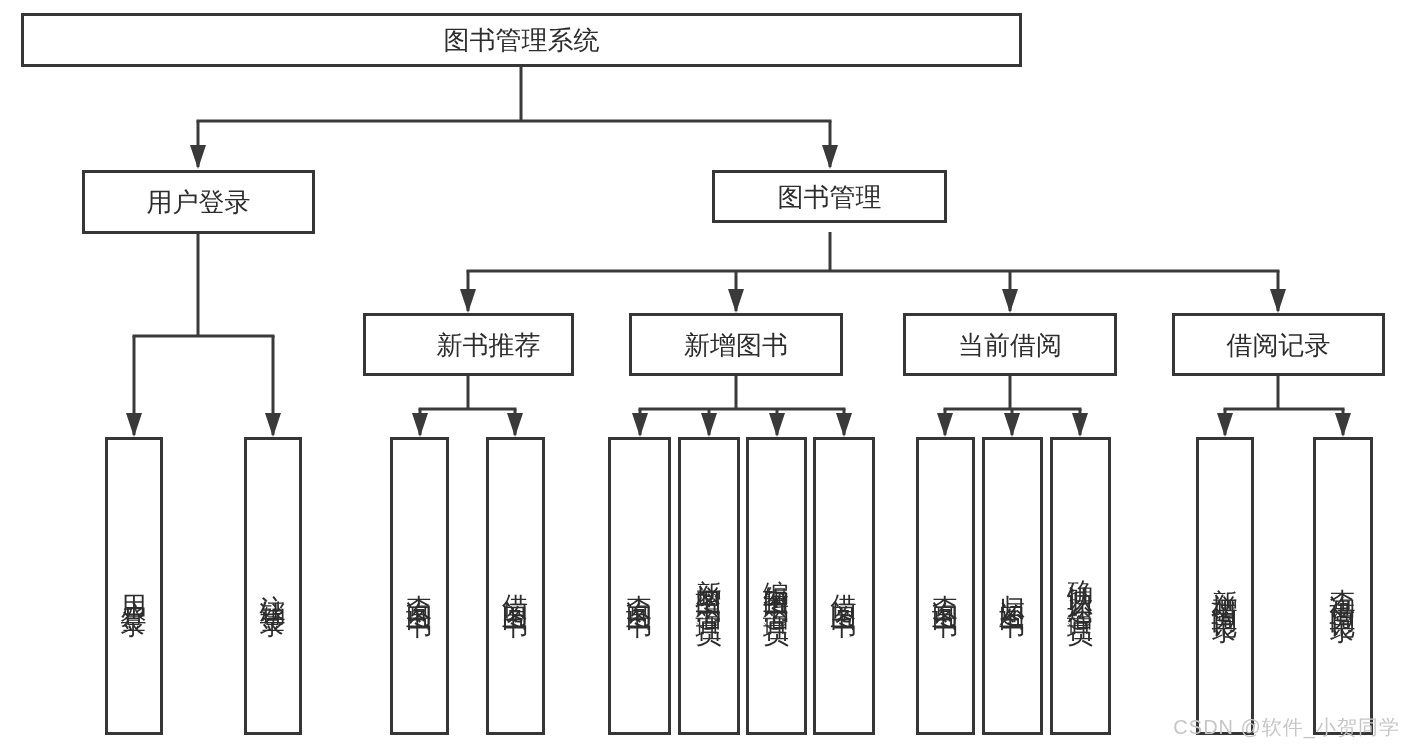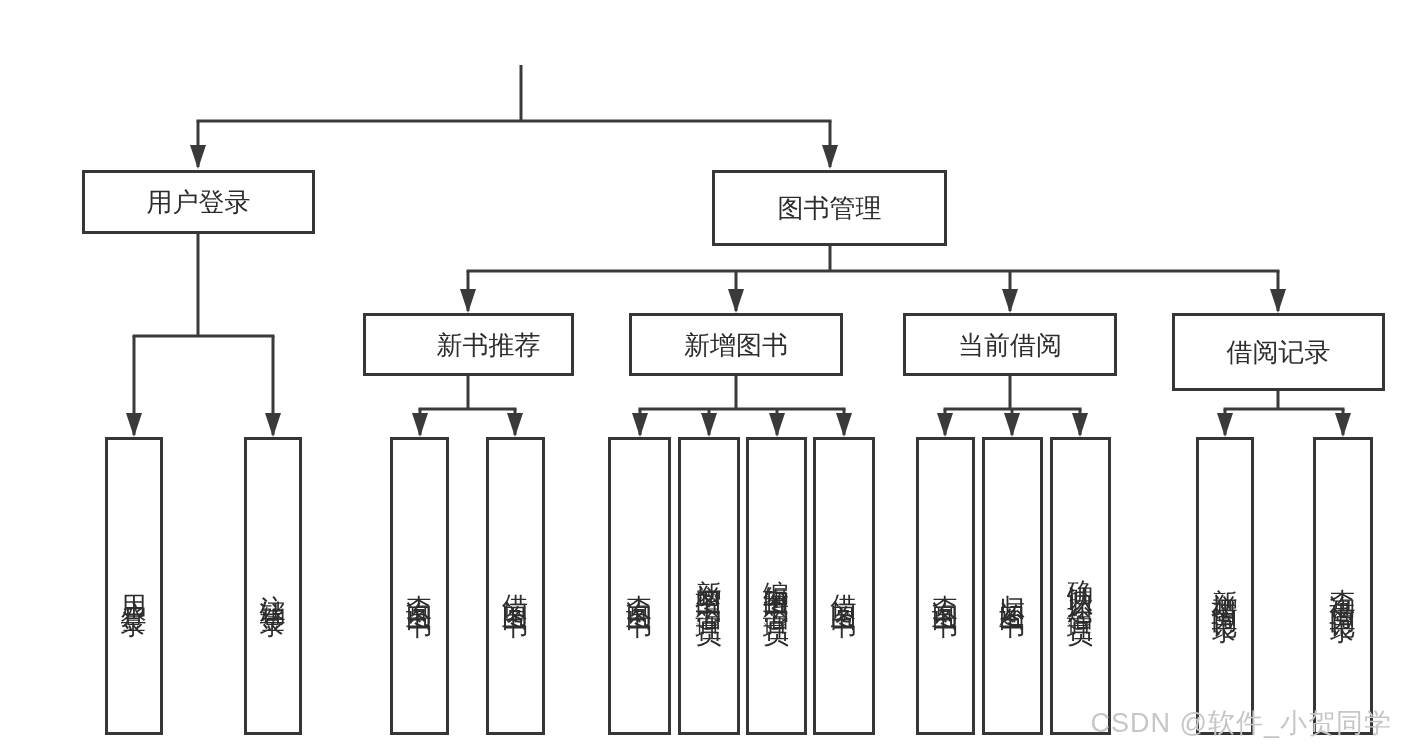--- a/index.html
+++ b/index.html
@@ -40,23 +40,23 @@
     white-space: nowrap;
   }
   .leaf .vlabel {
     writing-mode: vertical-rl;
     text-orientation: mixed;
     letter-spacing: 6px;
     white-space: nowrap;
   }
   .watermark {
     position: absolute;
-    right: 13px;
+    right: 5px;
     bottom: 6px;
-    font-size: 27px;
+    font-size: 20px;
     color: #c6c6c6;
     letter-spacing: 1px;
     z-index: 6;
     white-space: nowrap;
     margin-top: 20px;
   }
 </style>
 </head>
 <body>
 
@@ -105,38 +105,41 @@
       <path d="M1012 409 V435" marker-end="url(#arrow)"></path>
       <path d="M1080 409 V435" marker-end="url(#arrow)"></path>
 
       <path d="M1278 375 V409"></path>
       <path d="M1223.5 409 H1344.5"></path>
       <path d="M1225 409 V435" marker-end="url(#arrow)"></path>
       <path d="M1343 409 V435" marker-end="url(#arrow)"></path>
     </g>
   </svg>
 
+  <div class="box" style="left:21px; top:13px; width:1001px; height:54px;">
+    <span class="hlabel">图书管理系统</span>
+  </div>
 
   <div class="box" style="left:82px; top:170px; width:233px; height:64px;">
     <span class="hlabel">用户登录</span>
   </div>
-  <div class="box" style="left:712px; top:170px; width:235px; height:76px;">
+  <div class="box" style="left:712px; top:170px; width:235px; height:53px;">
     <span class="hlabel">图书管理</span>
   </div>
 
   <div class="box" style="left:363px; top:313px; width:211px; height:63px;padding-left:40px;">
     <span class="hlabel">新书推荐</span>
   </div>
   <div class="box" style="left:629px; top:313px; width:214px; height:63px;">
     <span class="hlabel">新增图书</span>
   </div>
   <div class="box" style="left:903px; top:313px; width:214px; height:63px;justify-content:center;">
     <span class="hlabel">当前借阅</span>
   </div>
-  <div class="box" style="left:1172px; top:313px; width:213px; height:78px;">
+  <div class="box" style="left:1172px; top:313px; width:213px; height:63px;">
     <span class="hlabel">借阅记录</span>
   </div>
 
   <div class="box leaf" style="left:105px; top:437px; width:58px; height:298px;">
     <span class="vlabel">用户登录</span>
   </div>
   <div class="box leaf" style="left:244px; top:437px; width:58px; height:298px;">
     <span class="vlabel">注销登录</span>
   </div>
 

